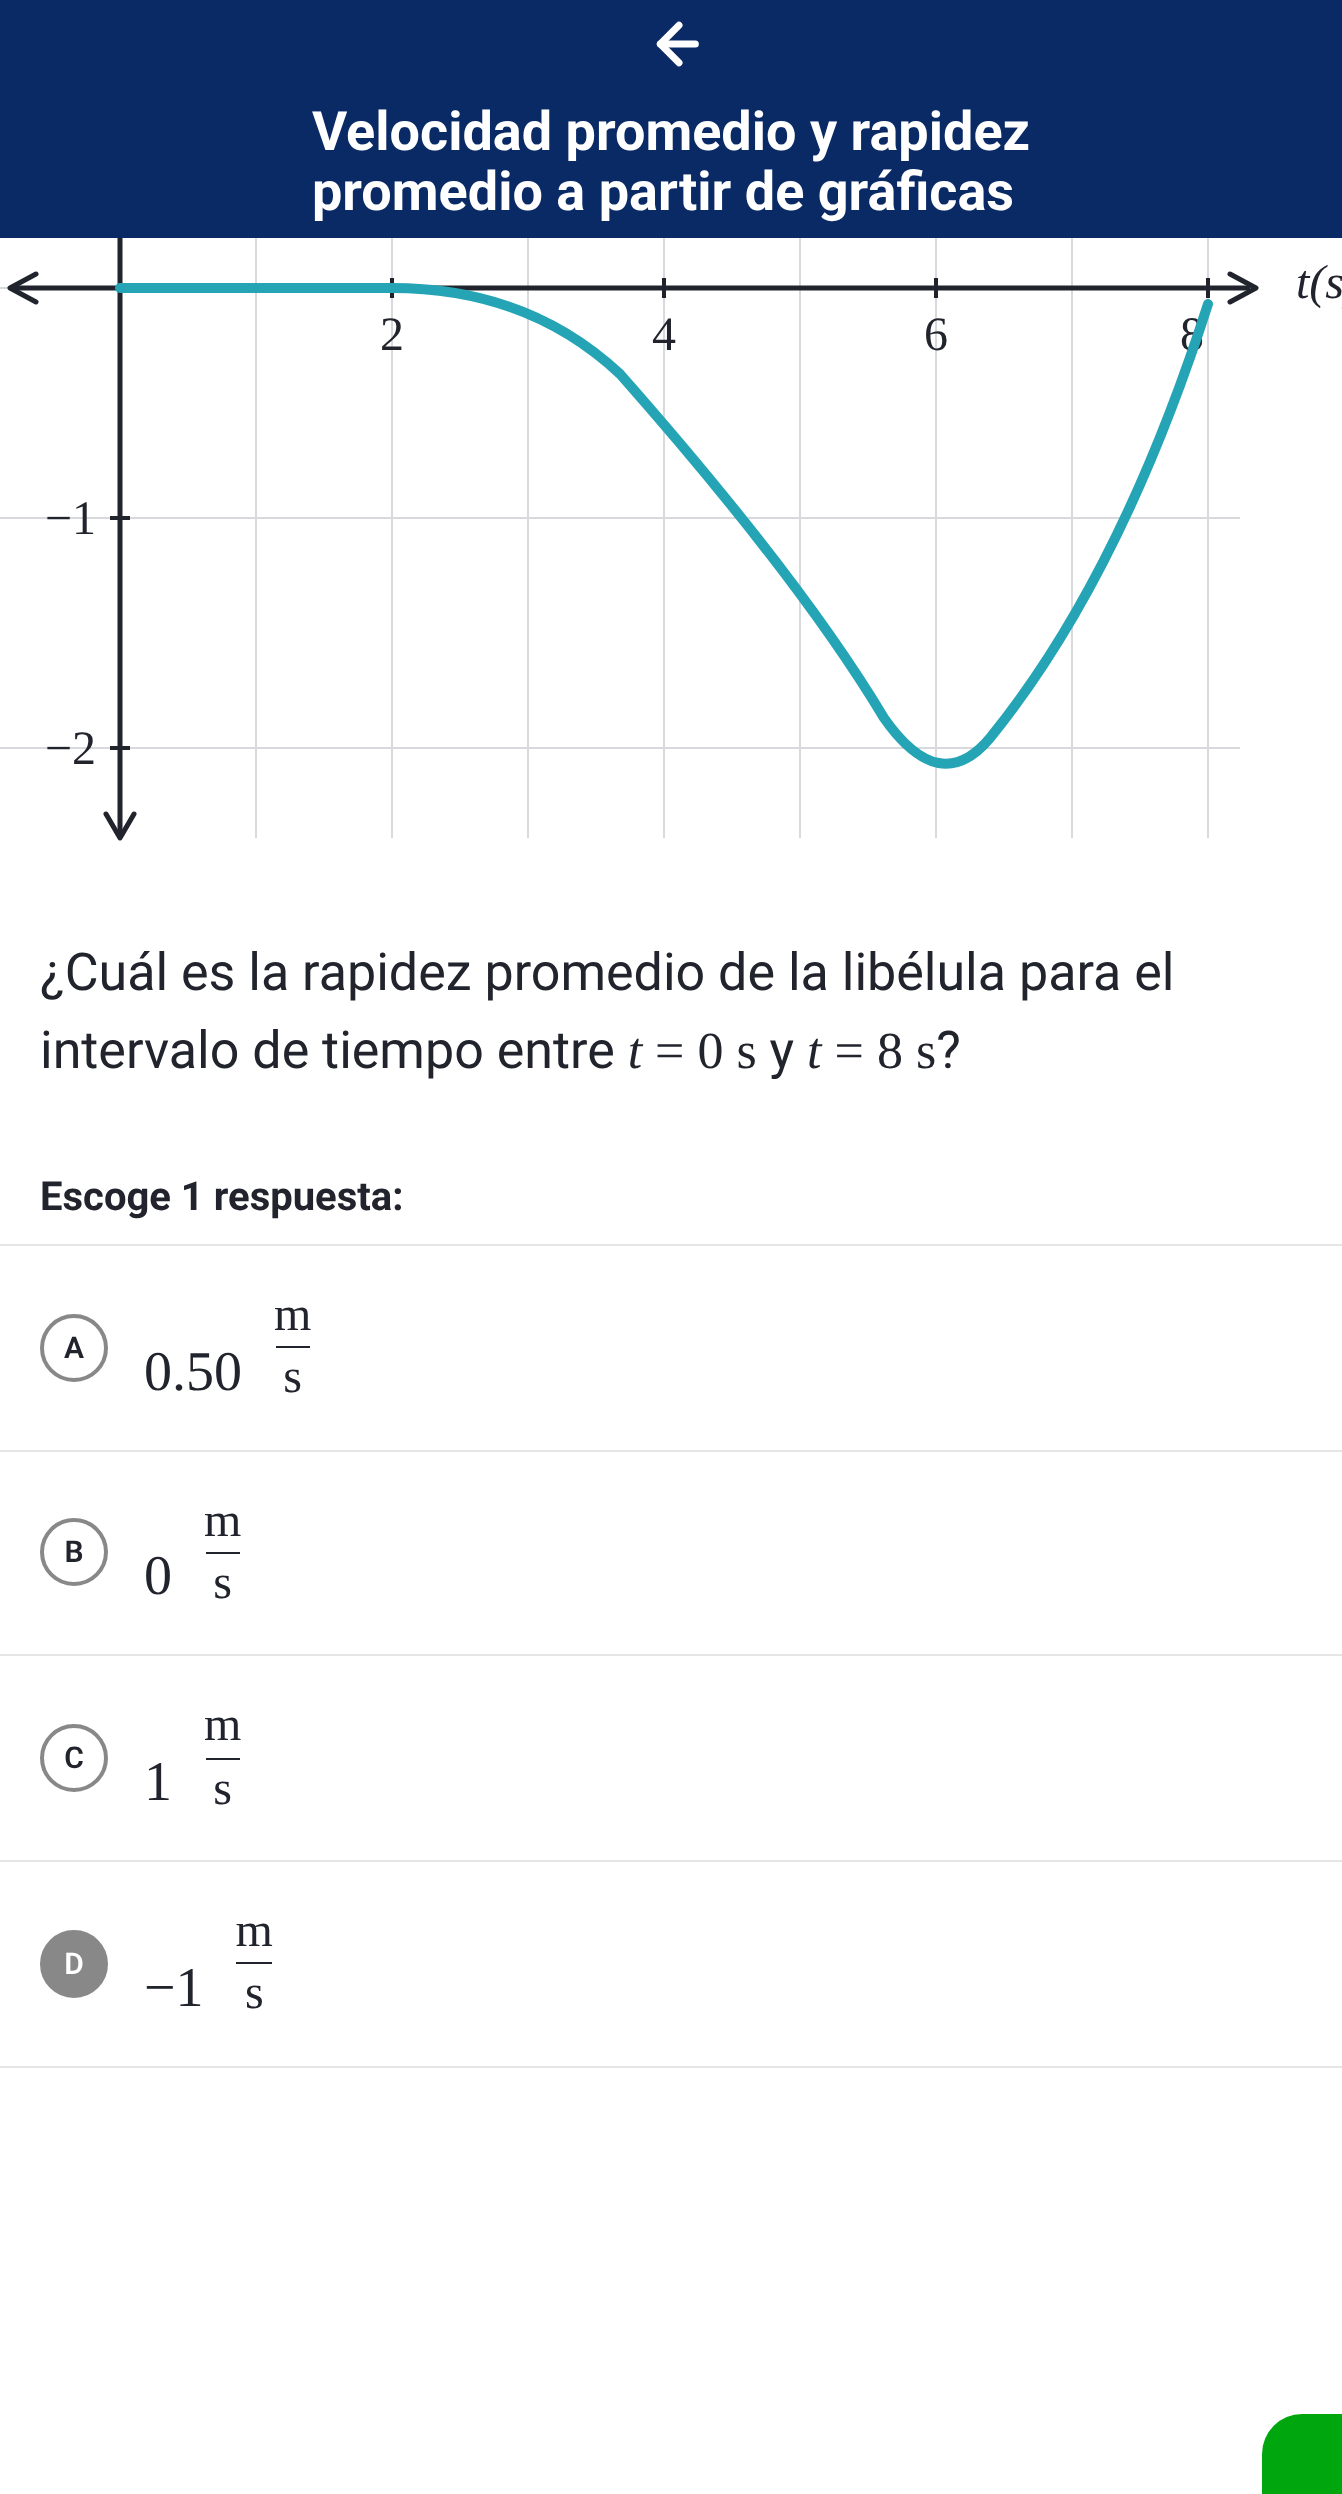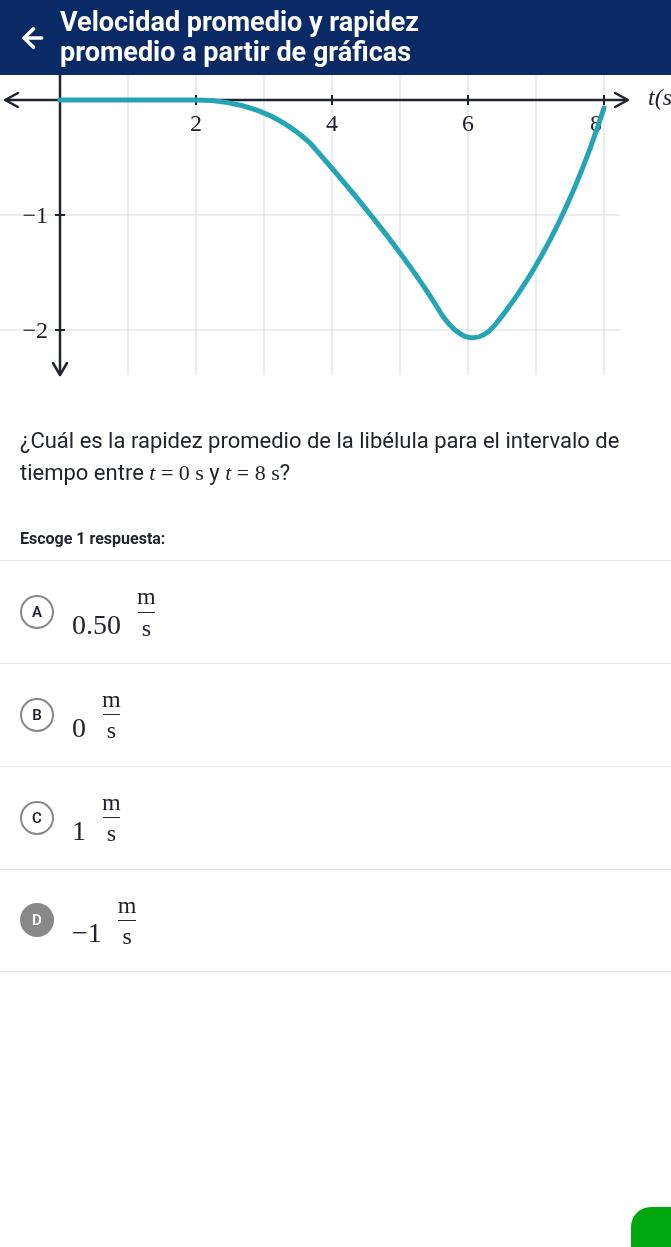--- a/index.html
+++ b/index.html
@@ -14,20 +14,21 @@
       color: #21242c;
     }
     .header {
       background: #0a2a66;
       color: #fff;
       padding: 8px 16px;
       display: flex;
       align-items: center;
       gap: 16px;
       min-height: 60px;
+      flex-direction: column;
     }
     .back-icon {
       width: 28px;
       height: 28px;
       flex-shrink: 0;
     }
     .header-title {
       font-size: 27px;
       font-weight: 700;
       line-height: 1.1;
@@ -36,34 +37,34 @@
       position: relative;
       width: 671px;
       height: 320px;
       overflow: hidden;
     }
     .chart-svg {
       display: block;
     }
     .question {
       padding: 30px 20px 10px 20px;
-      font-size: 22px;
+      font-size: 26px;
       line-height: 1.45;
       color: #21242c;
     }
     .math-var {
       font-family: Georgia, "Times New Roman", serif;
       font-style: italic;
     }
     .math-op {
       font-family: Georgia, "Times New Roman", serif;
     }
     .prompt {
       padding: 30px 20px 12px 20px;
-      font-size: 16px;
+      font-size: 20px;
       font-weight: 700;
     }
     .choices {
       border-top: 1px solid #e5e5e5;
     }
     .choice {
       display: flex;
       align-items: center;
       gap: 18px;
       padding: 22px 20px;

